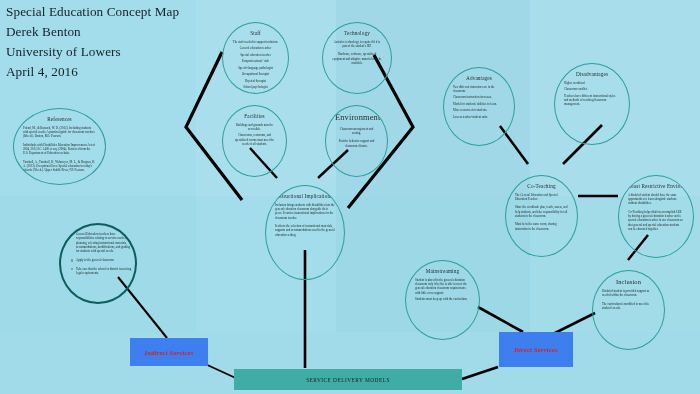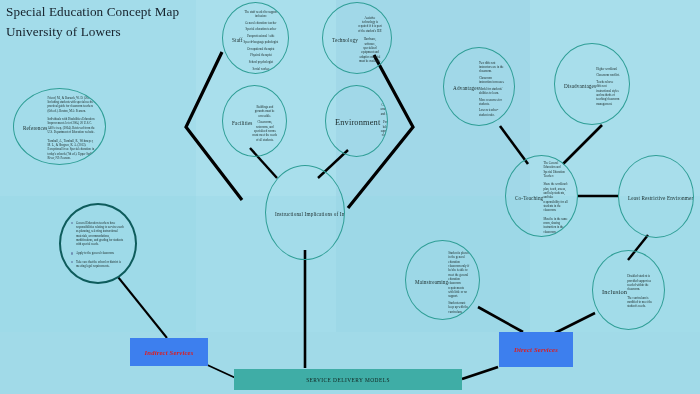--- a/index.html
+++ b/index.html
@@ -21,24 +21,24 @@
 
   
   svg.links{position:absolute;inset:0;width:700px;height:394px;}
 
   
   .node{position:absolute;box-sizing:border-box;}
   .ell{
     border:1.6px solid #2f9e96;
     border-radius:50%;
     background:transparent;
-    display:flex;flex-direction:row;
-    align-items:center;
+    display:flex;flex-direction:column;
     padding:7px 9px 0;
     overflow:hidden;
+    margin-top:20px;
   }
   .ell.dark{border:2.2px solid #0e5c5c;}
   .hd{
     font-size:5.2px;letter-spacing:.15px;color:#1b2b2b;
     text-align:center;line-height:1.25;margin-bottom:3px;
     white-space:nowrap;
   }
   .hd.big{font-size:8.4px;}
   .hd.med{font-size:6.4px;}
   .bd{
@@ -115,21 +115,23 @@
       <line x1="498" y1="367" x2="462" y2="379" stroke-width="2.6"></line>
 
       <line x1="118" y1="277" x2="167" y2="338" stroke-width="2.0"></line>
 
       <line x1="203" y1="363" x2="240" y2="380" stroke-width="1.8"></line>
     </g>
   </svg>
 
   <div id="title">
     <div>Special Education Concept Map</div>
+    <div>Derek Benton</div>
     <div>University of Lowers</div>
+    <div>April 4, 2016</div>
   </div>
 
   <div class="node ell" style="left:13px;top:88px;width:93px;height:77px;">
     <div class="hd">References</div>
     <div class="bd sp">
       <p>Friend, M., &amp; Bursuck, W. D. (2012). Including students with special needs: A practical guide for classroom teachers (6th ed.). Boston, MA: Pearson.</p>
       <p>Individuals with Disabilities Education Improvement Act of 2004, 20 U.S.C. 1400 et seq. (2004). Retrieved from the U.S. Department of Education website.</p>
       <p>Turnbull, A., Turnbull, R., Wehmeyer, M. L., &amp; Shogren, K. A. (2013). Exceptional lives: Special education in today's schools (7th ed.). Upper Saddle River, NJ: Pearson.</p>
     </div>
   </div>

